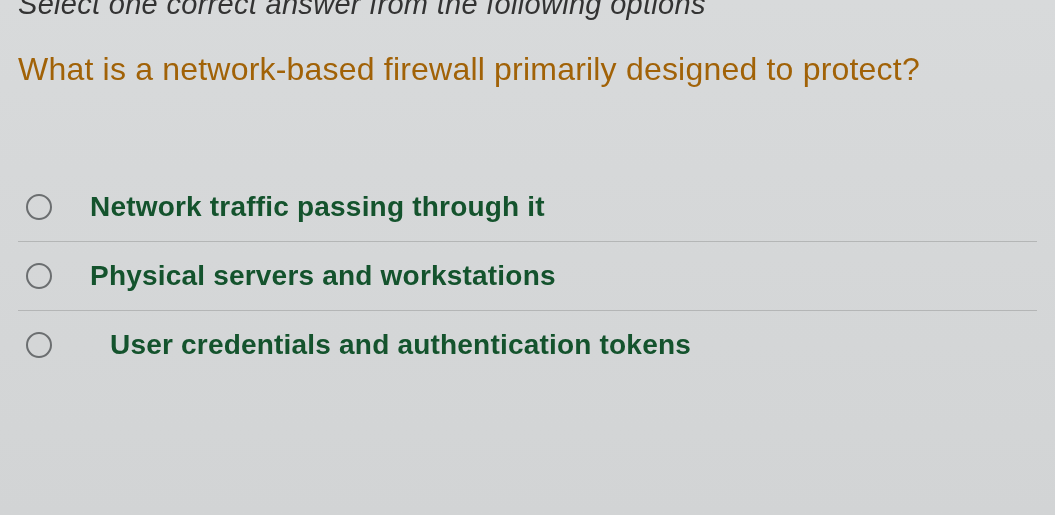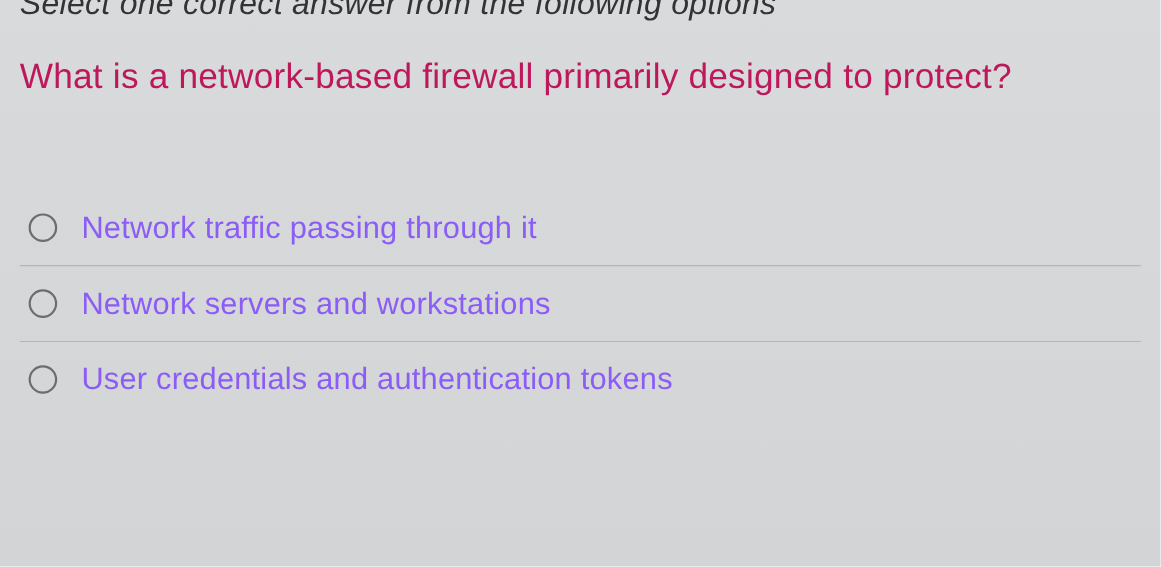--- a/index.html
+++ b/index.html
@@ -20,68 +20,70 @@
       font-size: 29px;
       font-style: italic;
       font-weight: 500;
       color: #333;
       margin-top: -12px;
       letter-spacing: 0.3px;
     }
     .question {
       font-size: 32px;
       font-weight: 400;
-      color: #be185d;
+      color: #a16207;
       margin-top: 30px;
       margin-bottom: 85px;
       letter-spacing: 0.2px;
     }
     .options {
       display: flex;
       flex-direction: column;
     }
     .option-row {
       display: flex;
       align-items: center;
       padding: 18px 8px 18px 8px;
       border-bottom: 1px solid rgba(120,120,120,0.35);
       cursor: pointer;
     }
     .option-row:last-child {
       border-bottom: none;
+      gap: 20px;
     }
     .radio {
       width: 26px;
       height: 26px;
       border: 2px solid #6b6e70;
       border-radius: 50%;
       flex-shrink: 0;
       margin-right: 22px;
       background: transparent;
     }
     .option-label {
       font-size: 28px;
-      color: #8b5cf6;
-      font-weight: 400;
+      color: #14532d;
+      font-weight: 700;
       letter-spacing: 0.2px;
+      margin-left: 16px;
     }
   </style>
 </head>
 <body>
 
 <div class="instruction">Select one correct answer from the following options</div>
 
 <div class="question">What is a network-based firewall primarily designed to protect?</div>
 
 <div class="options">
   <div class="option-row">
     <div class="radio"></div>
     <div class="option-label">Network traffic passing through it</div>
   </div>
   <div class="option-row">
     <div class="radio"></div>
-    <div class="option-label">Network servers and workstations</div>
+    <div class="option-label">Physical servers and workstations</div>
   </div>
   <div class="option-row">
     <div class="radio"></div>
     <div class="option-label">User credentials and authentication tokens</div>
   </div>
 </div>
 
 </body></html>

